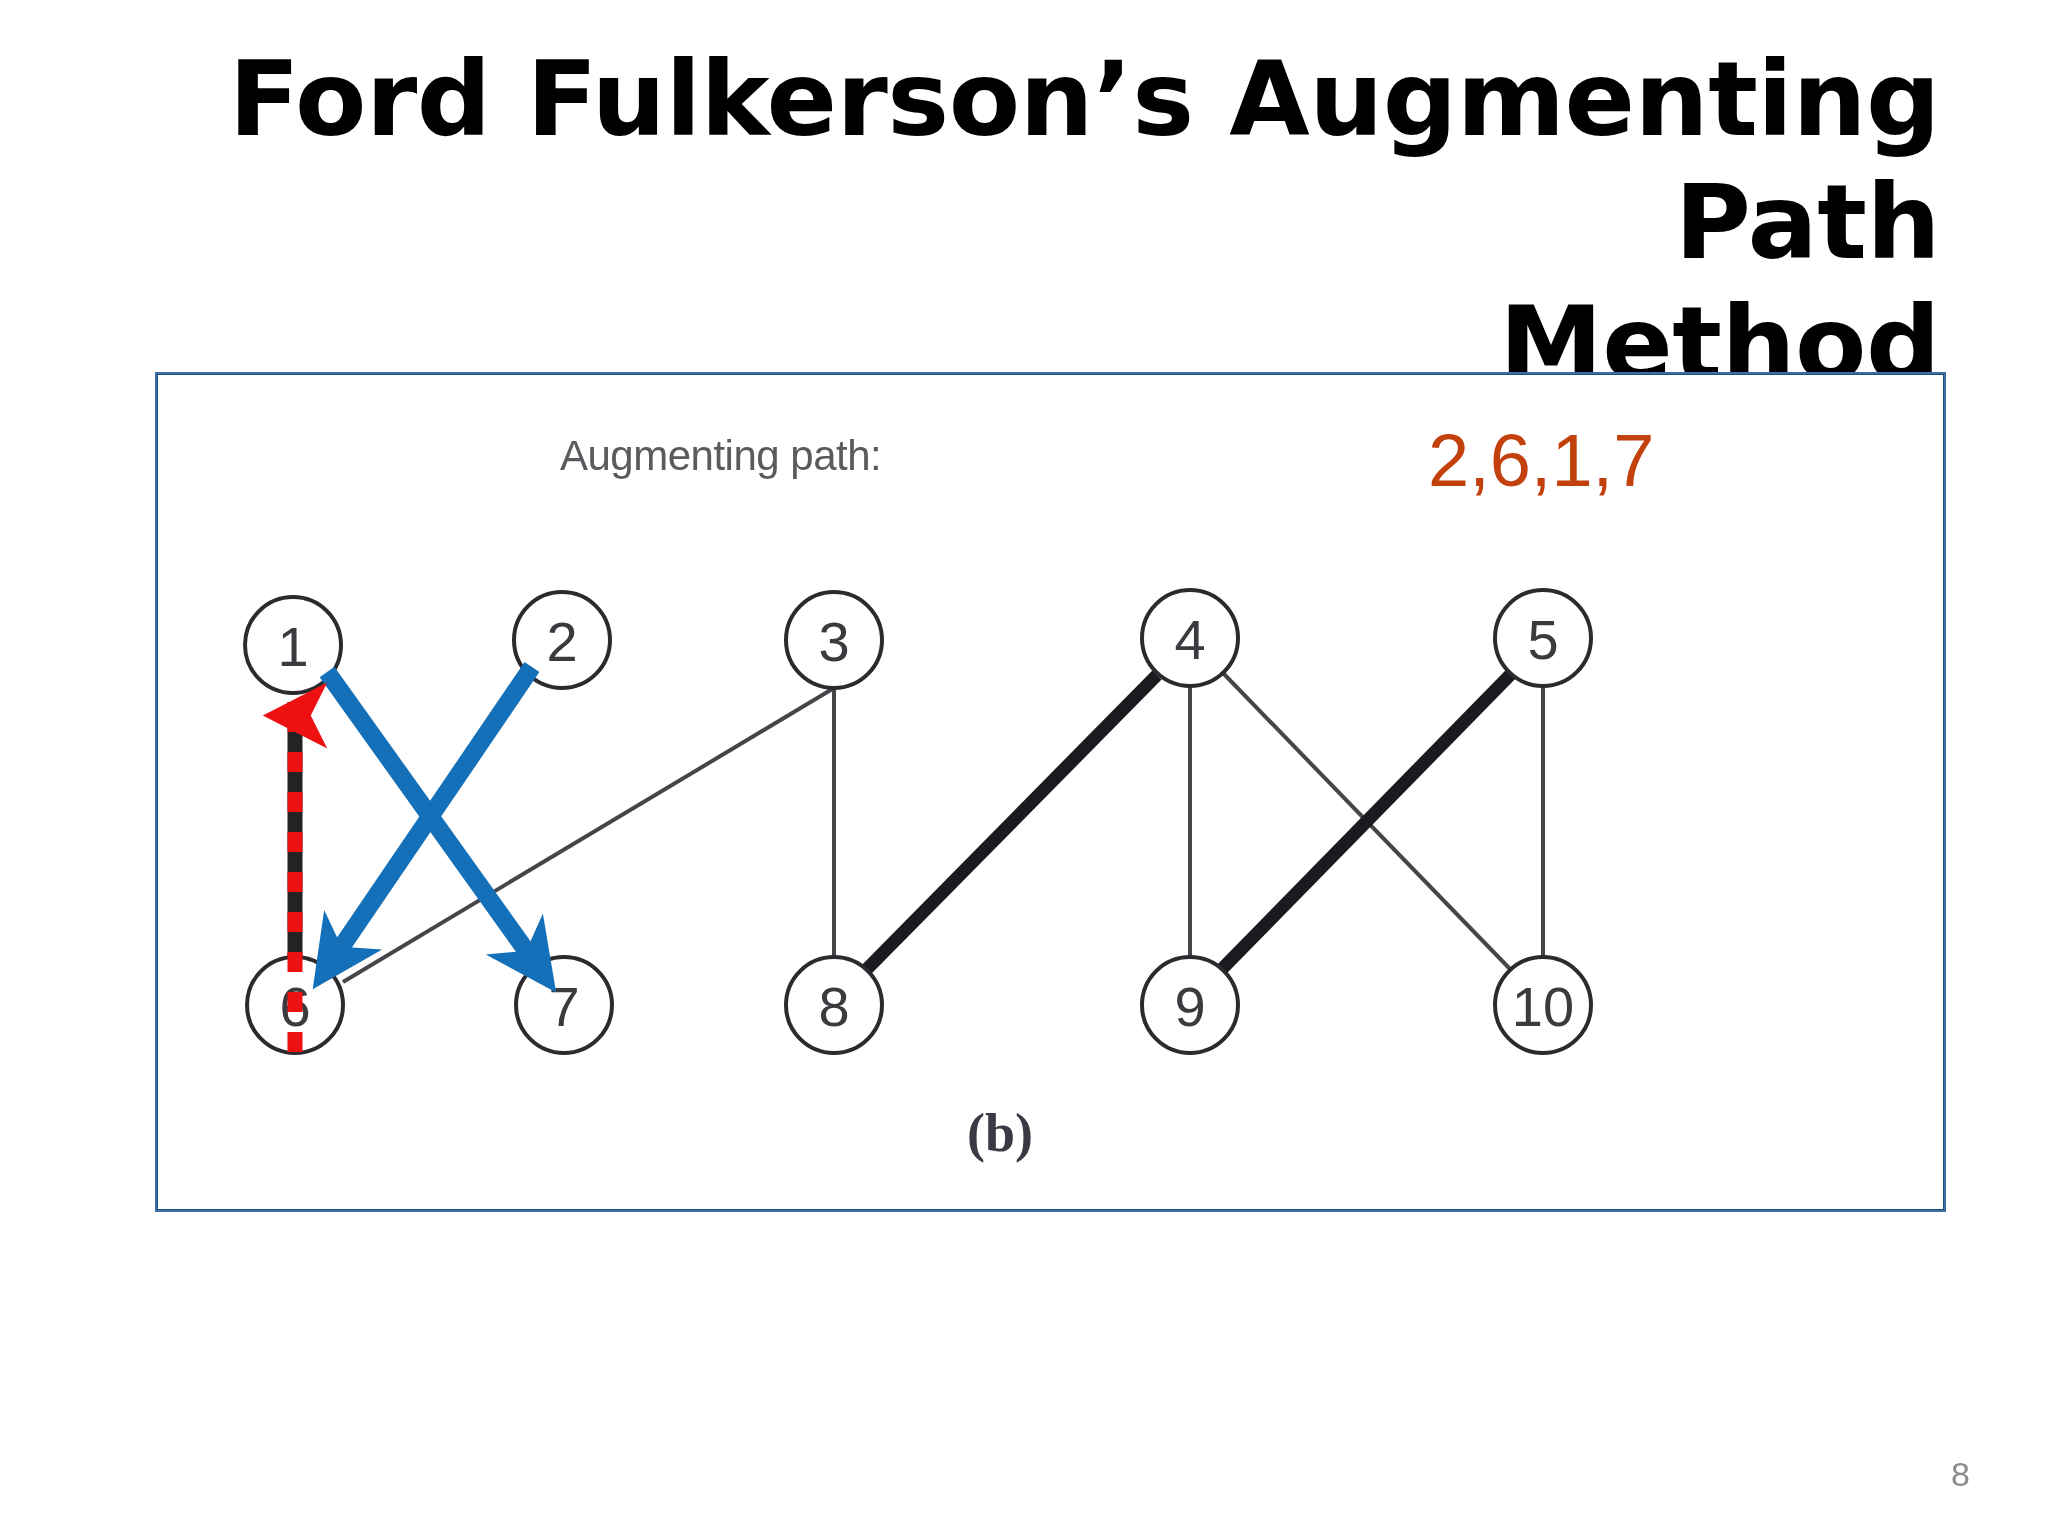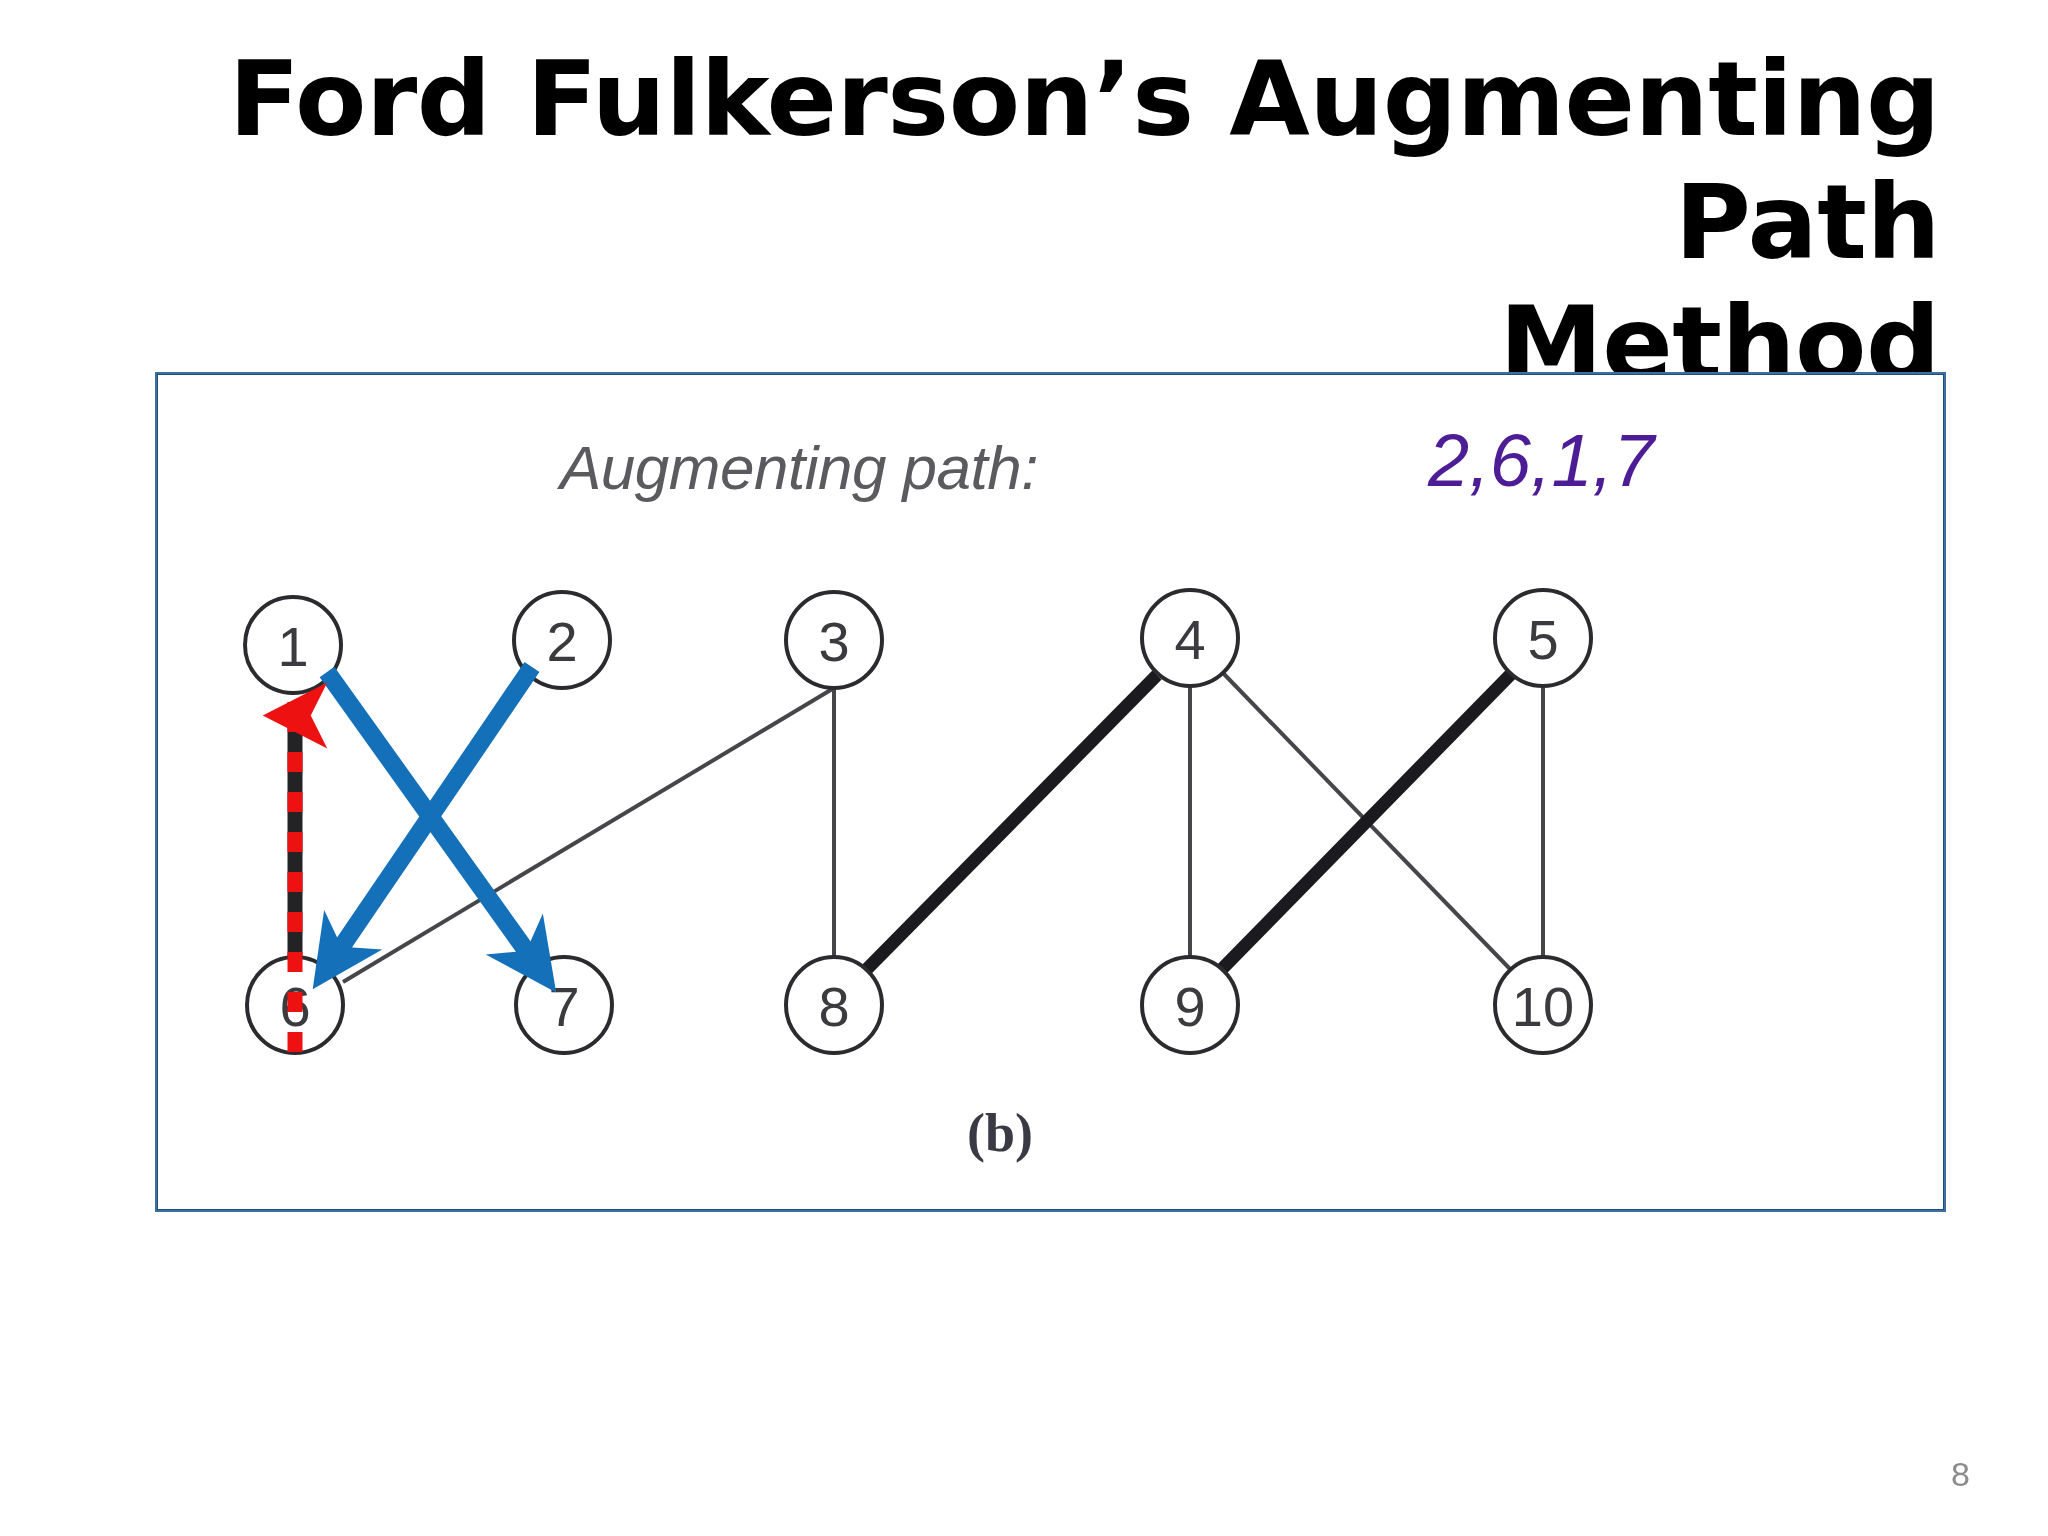--- a/index.html
+++ b/index.html
@@ -48,36 +48,34 @@
     border: 1px solid #1f4e79;
     pointer-events: none;
   }
 
   
   #augmenting-label {
     position: absolute;
     left: 560px;
     top: 432px;
     font-family: "Liberation Sans", sans-serif;
-    font-size: 62px;
+    font-size: 42px;
     color: #5a5a5f;
     letter-spacing: -0.5px;
     white-space: nowrap;
-    font-style: italic;
   }
   #augmenting-value {
     position: absolute;
     left: 1428px;
     top: 418px;
     font-family: "Liberation Sans", sans-serif;
     font-size: 74px;
-    color: #4c1d95;
+    color: #c2410c;
     letter-spacing: 0px;
     white-space: nowrap;
-    font-style: italic;
   }
 
   
   #graph-svg {
     position: absolute;
     left: 155px;
     top: 372px;
     width: 1791px;
     height: 840px;
   }

